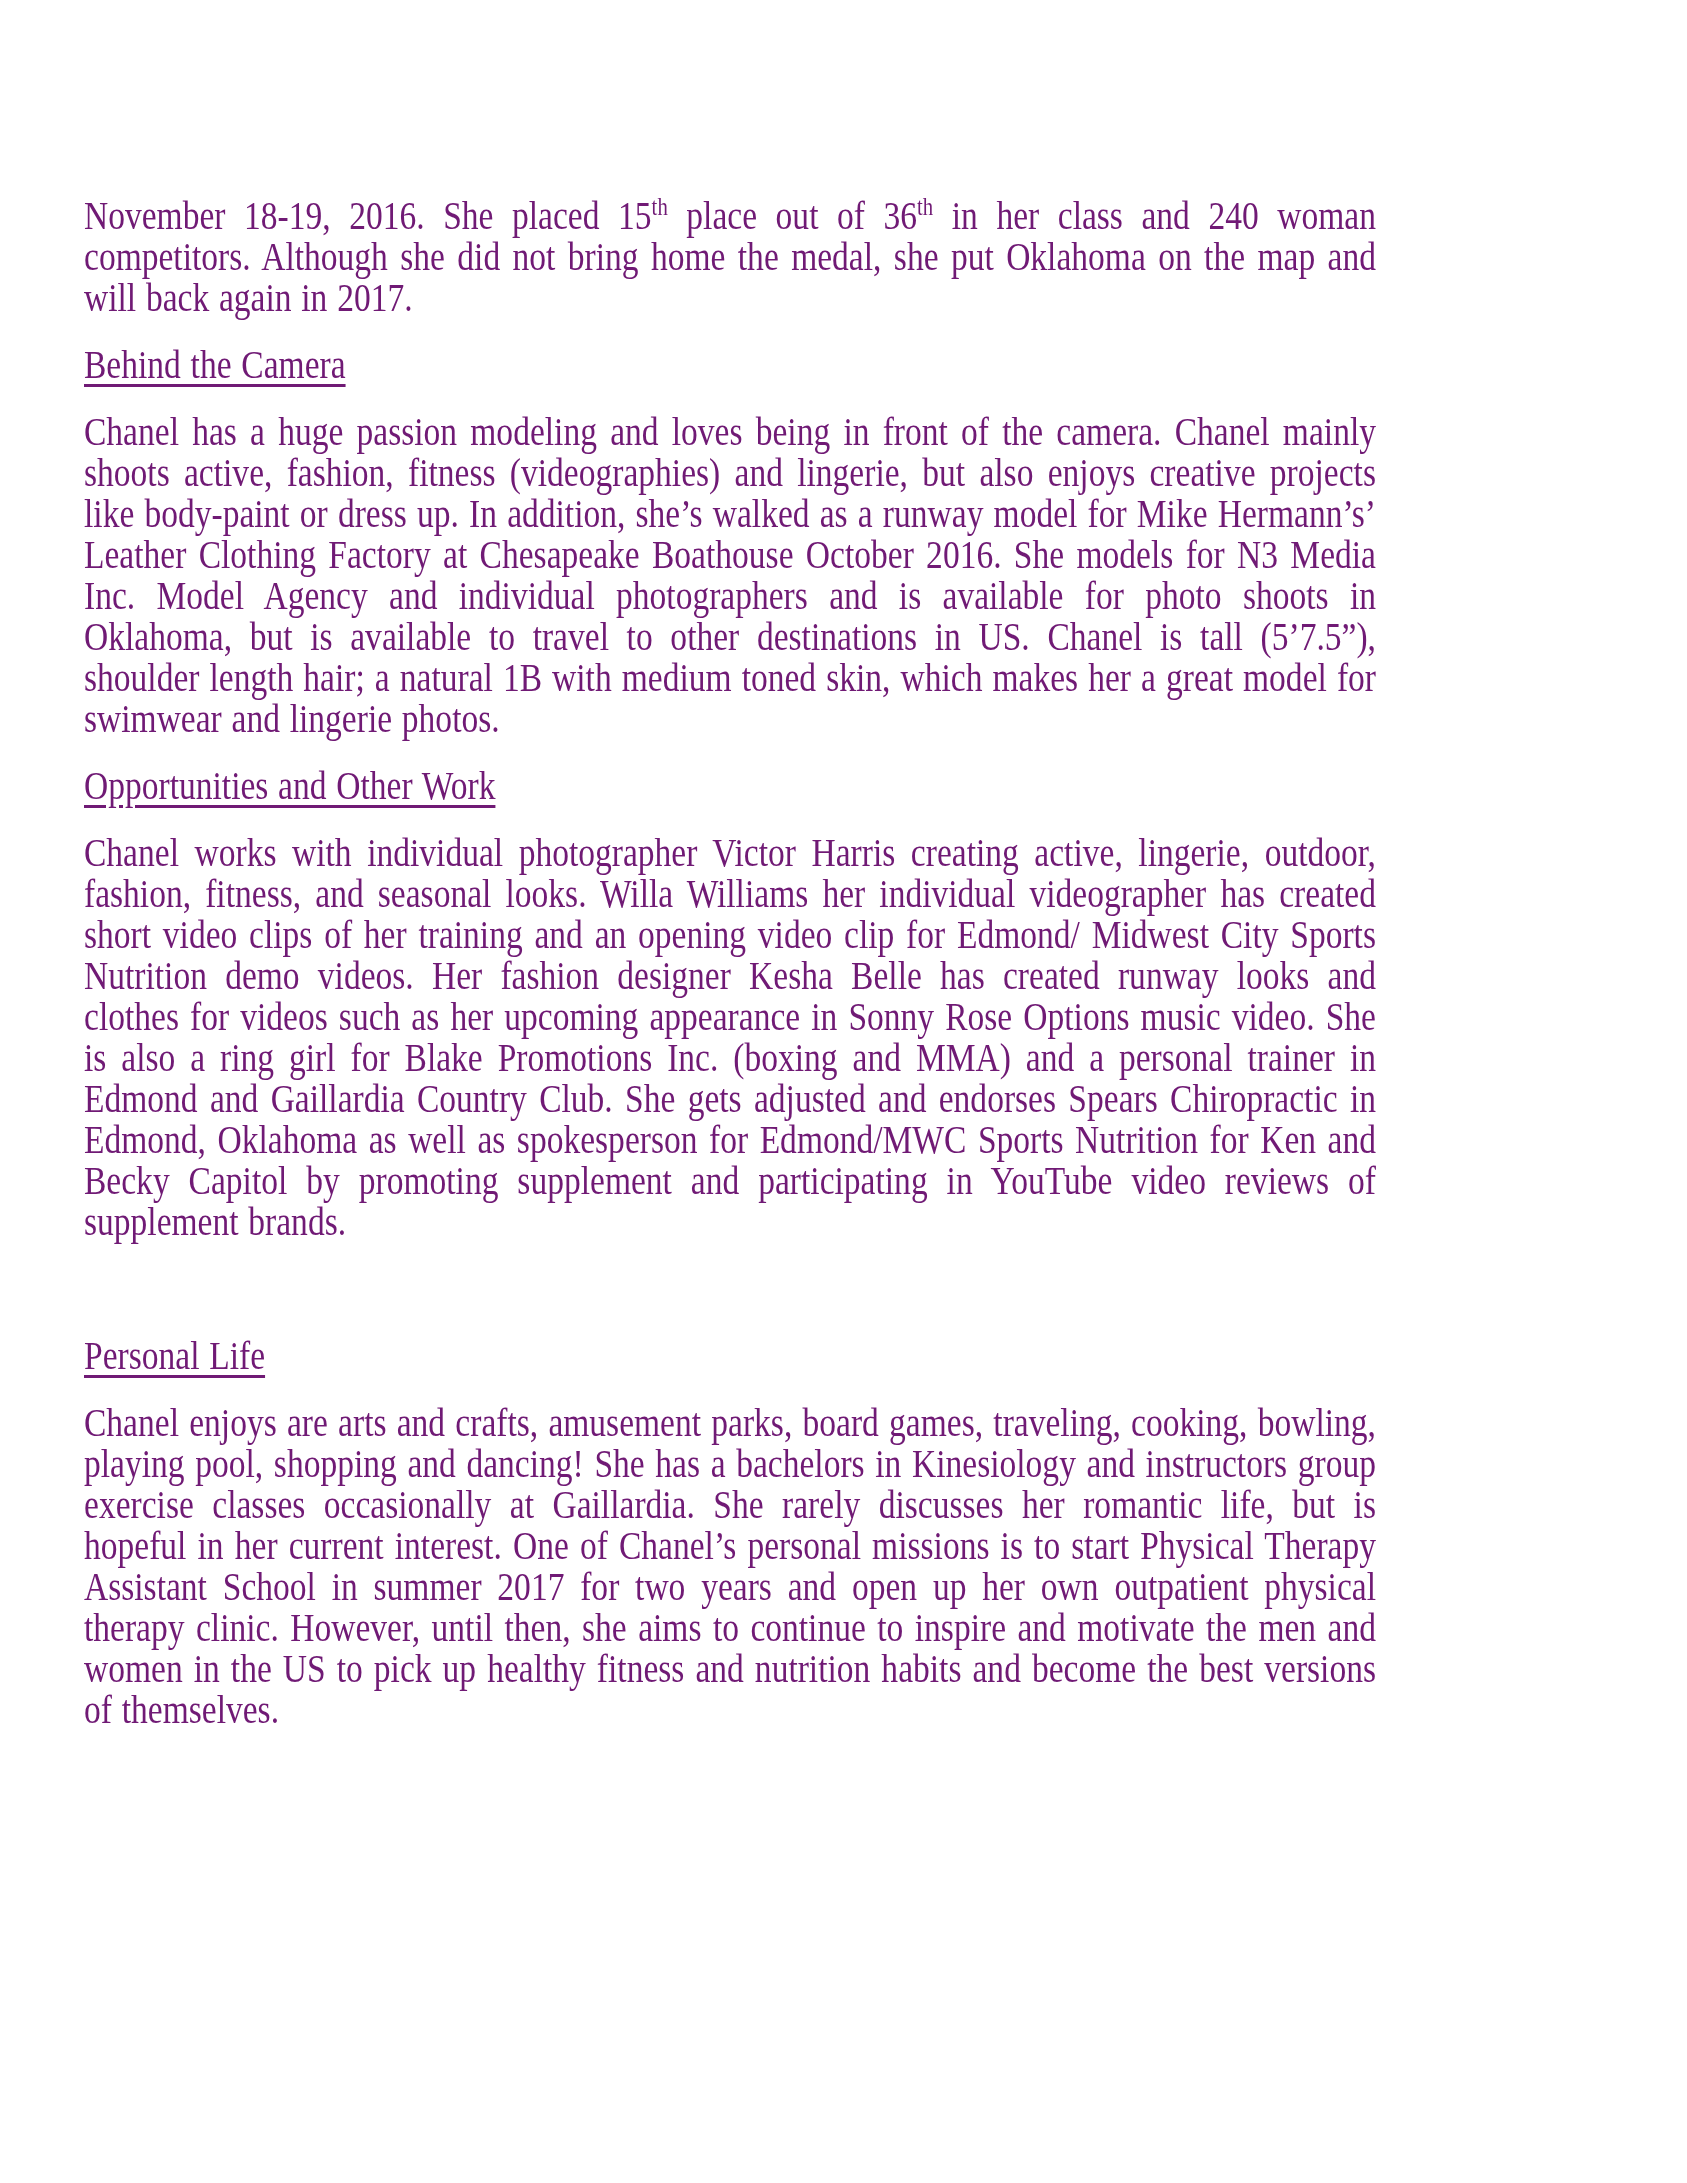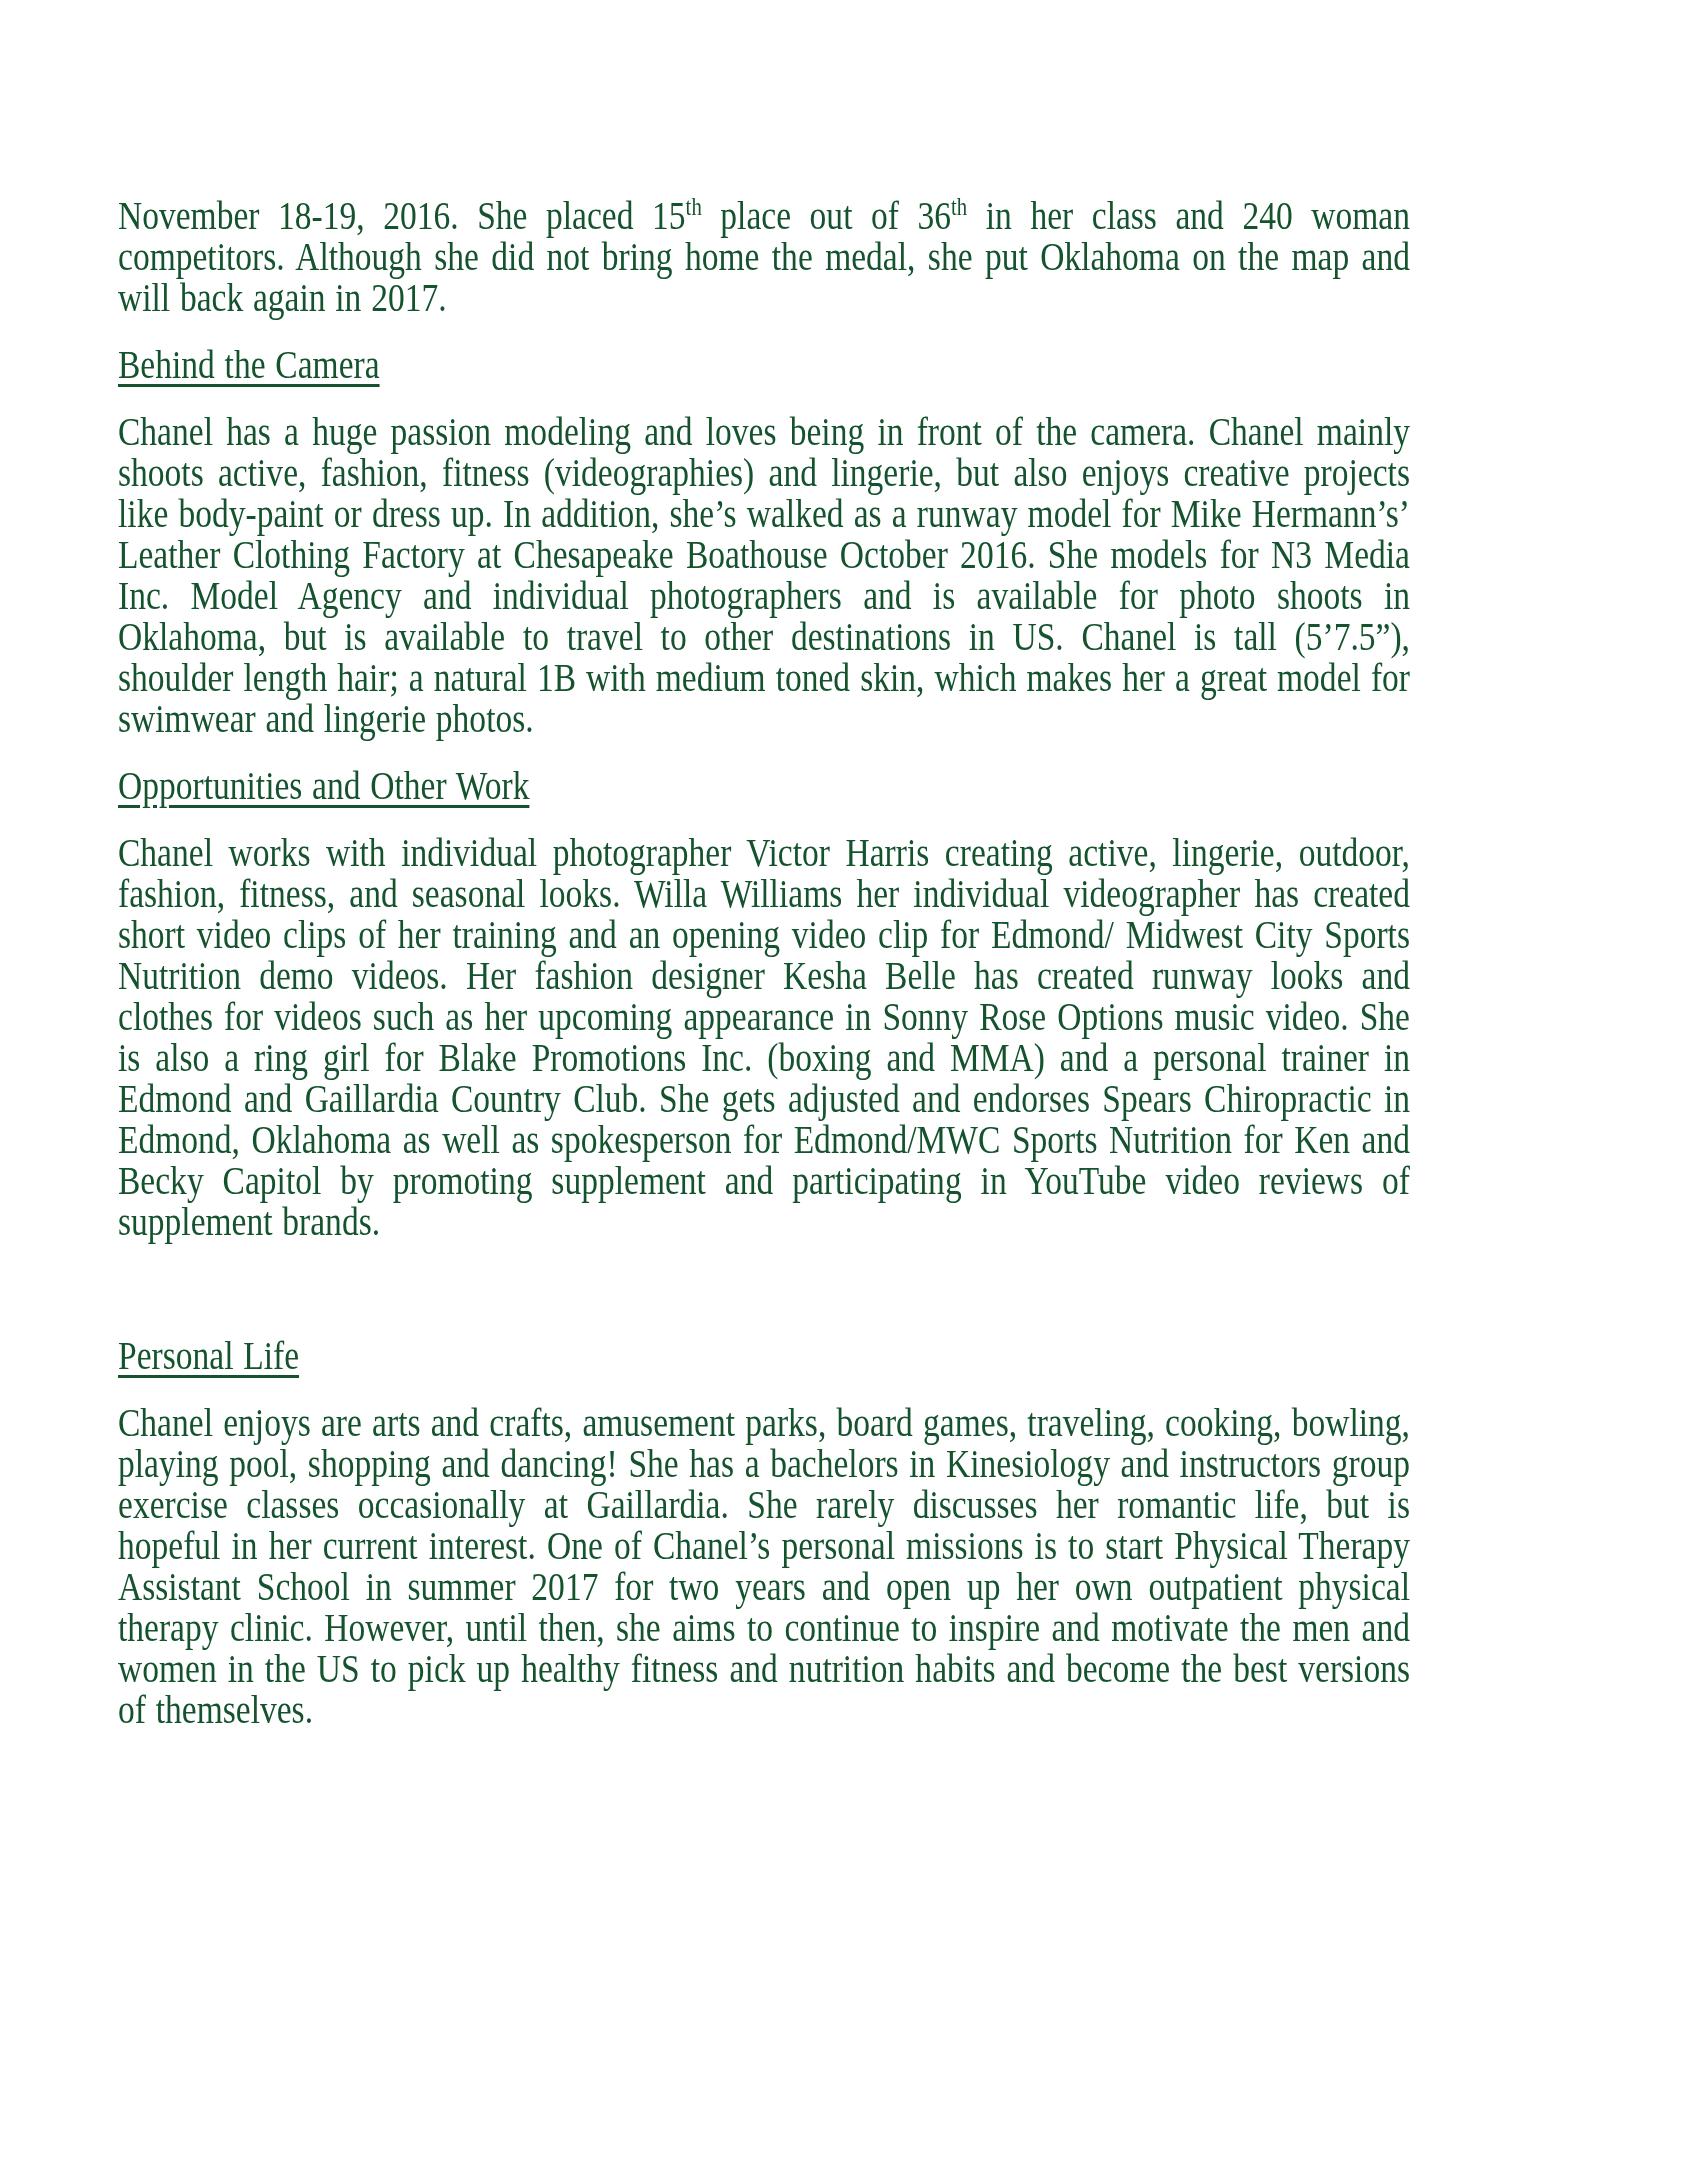--- a/index.html
+++ b/index.html
@@ -10,22 +10,22 @@
     width: 1687px;
     height: 2183px;
     background: #ffffff;
     overflow: hidden;
   }
   .page {
     box-sizing: border-box;
     width: 1687px;
     height: 2183px;
     background: #ffffff;
-    color: #14532d;
-    padding: 195px 0 0 118px;
+    color: #701a75;
+    padding: 195px 0 0 84px;
   }
   
   .content {
     width: 1503px;
     transform: scaleX(0.8596);
     transform-origin: left top;
     font-family: "Liberation Serif", "DejaVu Serif", serif;
     font-size: 39px;
     line-height: 41px;
     text-align: justify;

